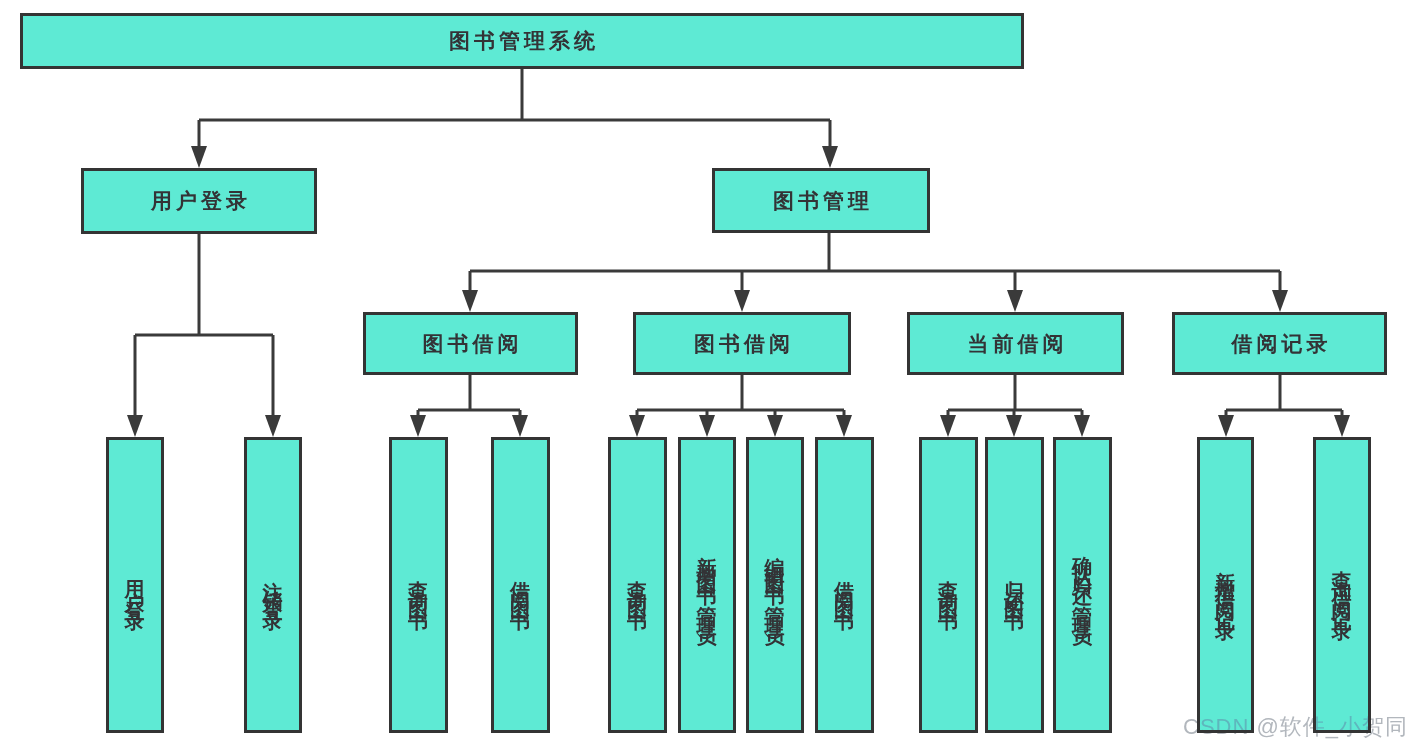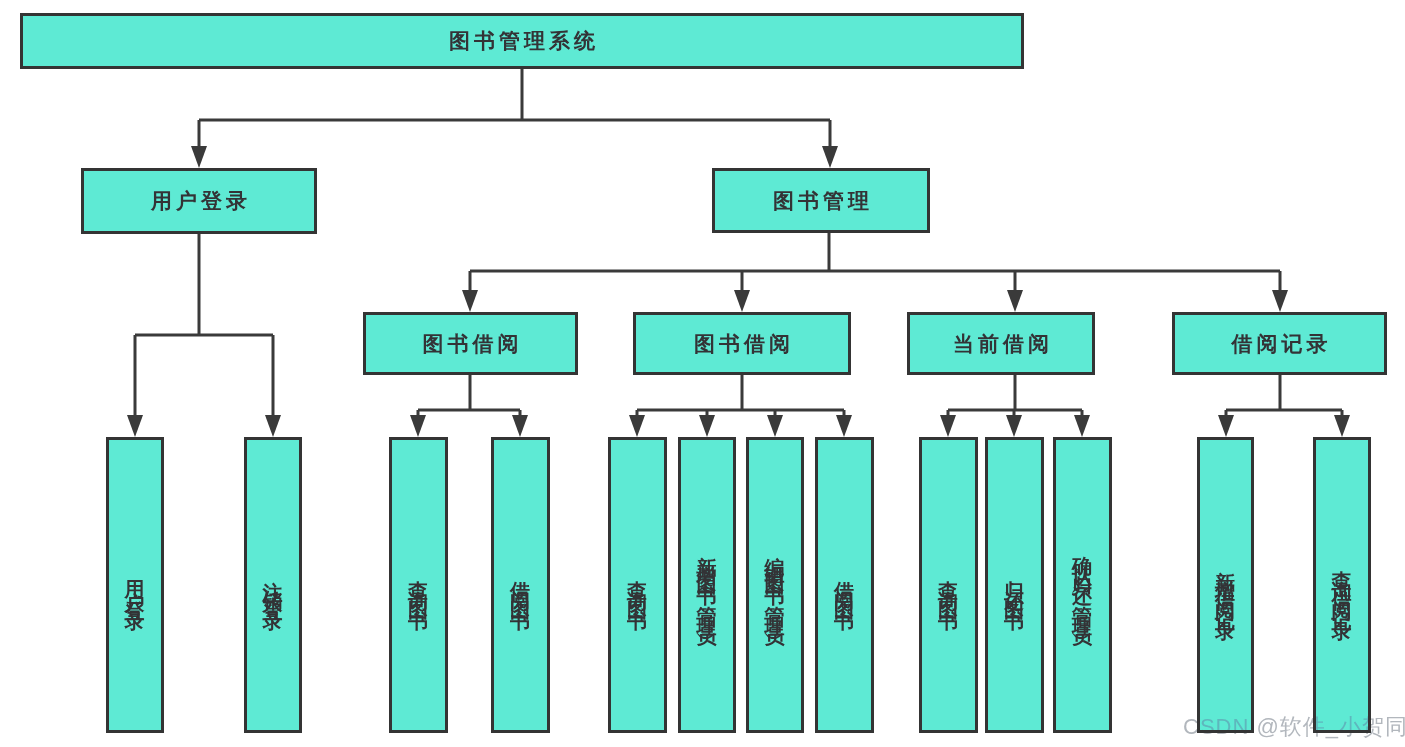--- a/index.html
+++ b/index.html
@@ -70,21 +70,21 @@
     <polygon class="ahead" points="1334,415 1350,415 1342,437"></polygon>
   </svg>
 
   <div class="box h" style="left:20px;top:13px;width:1004px;height:56px">图书管理系统</div>
 
   <div class="box h" style="left:81px;top:168px;width:236px;height:66px">用户登录</div>
   <div class="box h" style="left:712px;top:168px;width:218px;height:65px">图书管理</div>
 
   <div class="box h" style="left:363px;top:312px;width:215px;height:63px">图书借阅</div>
   <div class="box h" style="left:633px;top:312px;width:218px;height:63px">图书借阅</div>
-  <div class="box h" style="left:907px;top:312px;width:188px;height:63px">当前借阅</div>
+  <div class="box h" style="left:907px;top:312px;width:217px;height:63px">当前借阅</div>
   <div class="box h" style="left:1172px;top:312px;width:215px;height:63px">借阅记录</div>
 
   <div class="box v" style="left:106px;top:437px;width:58px;height:296px">用户登录</div>
   <div class="box v" style="left:244px;top:437px;width:58px;height:296px">注销登录</div>
   <div class="box v" style="left:389px;top:437px;width:59px;height:296px">查询图书</div>
   <div class="box v" style="left:491px;top:437px;width:59px;height:296px">借阅图书</div>
   <div class="box v" style="left:608px;top:437px;width:59px;height:296px">查询图书</div>
   <div class="box v" style="left:678px;top:437px;width:58px;height:296px">新增图书（管理员）</div>
   <div class="box v" style="left:746px;top:437px;width:58px;height:296px">编辑图书（管理员）</div>
   <div class="box v" style="left:815px;top:437px;width:59px;height:296px">借阅图书</div>

